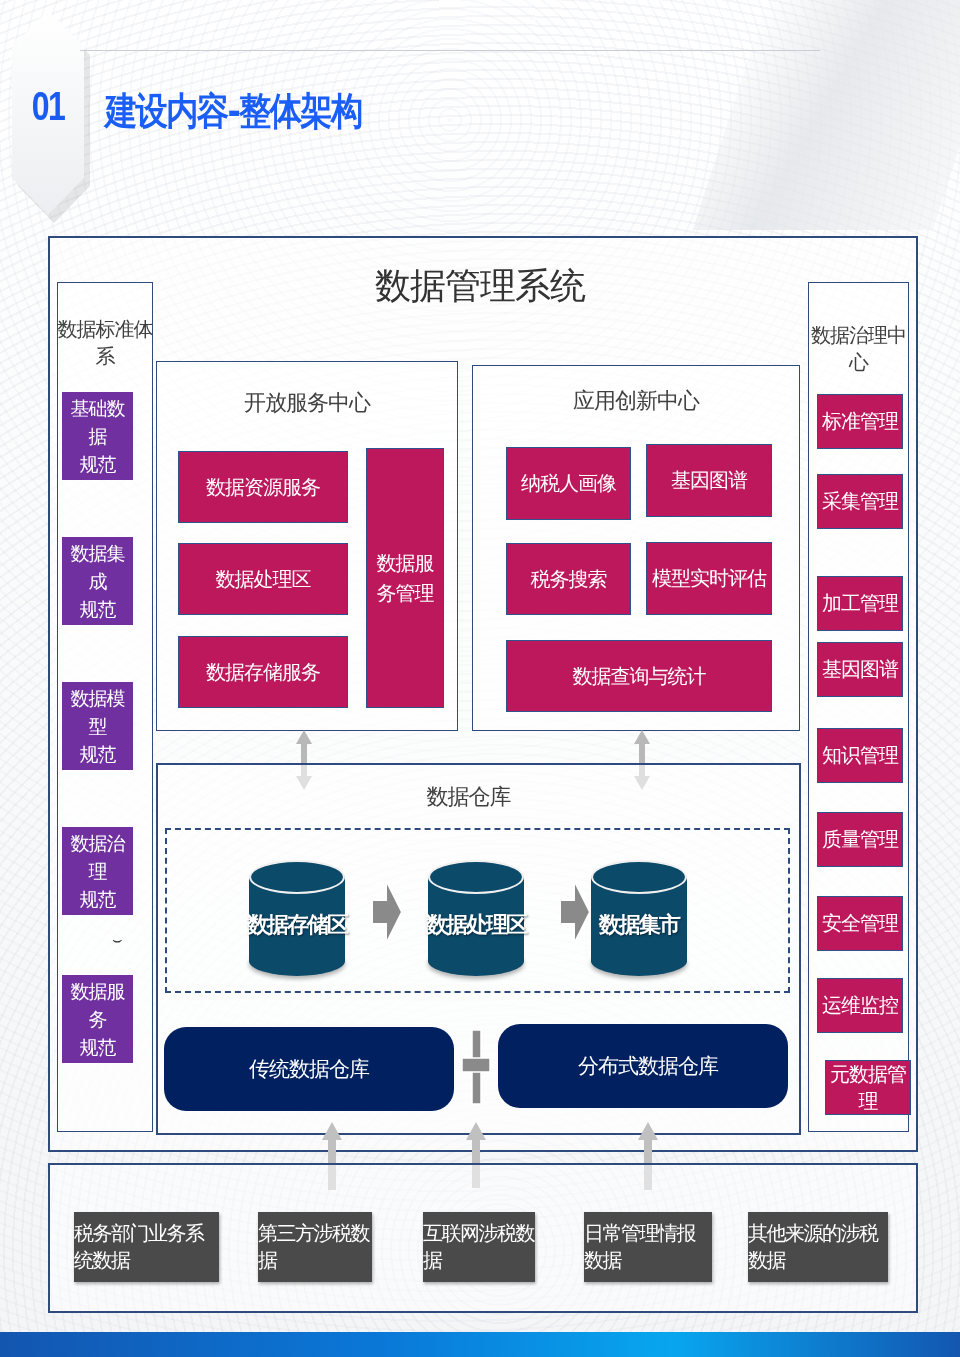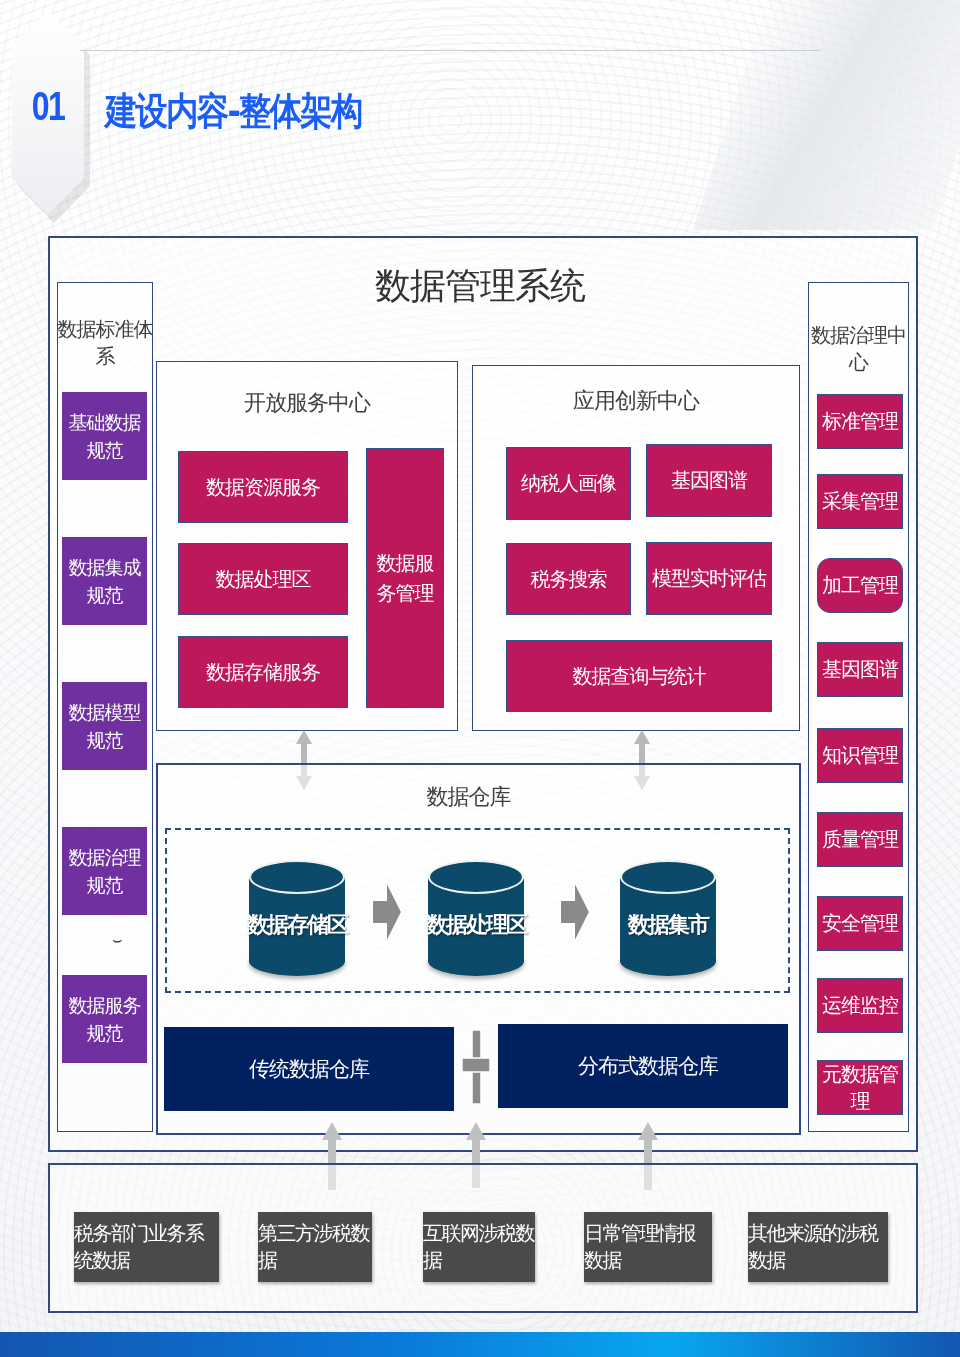--- a/index.html
+++ b/index.html
@@ -48,34 +48,34 @@
   .frame.thin { border-width: 1.5px; }
   .outer { left: 48px; top: 236px; width: 870px; height: 916px; background: rgba(255,255,255,0.55); }
   .sys-title {
     position: absolute; left: 0; top: 262px; width: 960px; text-align: center;
     font-size: 36px; color: #333; letter-spacing: -1px;
   }
   .section-title { position: absolute; text-align: center; font-size: 22px; color: #404040; letter-spacing: -1px; }
   .left-col { left: 57px; top: 282px; width: 96px; height: 850px; background: rgba(255,255,255,0.6); }
   .right-col { left: 808px; top: 282px; width: 101px; height: 850px; background: rgba(255,255,255,0.6); }
   .purple {
-    position: absolute; left: 62px; width: 85px; height: 88px;
+    position: absolute; left: 62px; width: 71px; height: 88px;
     background: #7030a0; color: #fff; font-size: 19px; line-height: 28px;
     display: flex; align-items: center; justify-content: center; text-align: center;
     letter-spacing: -1px;
   }
   .blue {
     position: absolute; background: #be185d; border: 1.5px solid #2f528f;
     color: #fff; font-size: 20px; letter-spacing: -1px;
     display: flex; align-items: center; justify-content: center; text-align: center;
   }
   .gov { left: 817px; width: 86px; height: 55px; font-size: 20px; }
   .navy {
     position: absolute; background: #002060; color: #fff; font-size: 21px; letter-spacing: -1px;
-    display: flex; align-items: center; justify-content: center;
+    display: flex; align-items: center; justify-content: center; border-radius: 22px;
   }
   .dark {
     position: absolute; top: 1212px; height: 70px; background: #4a4a4a; color: #fff;
     font-size: 20px; letter-spacing: -1.5px; display: flex; align-items: center; justify-content: center;
     box-shadow: 1px 2px 3px rgba(0,0,0,0.3);
   }
   .dashed { position: absolute; left: 165px; top: 828px; width: 625px; height: 165px; border: 2px dashed #2f4a7c; }
   .cyl { position: absolute; top: 858px; width: 96px; height: 120px; }
   .cyl-body {
     position: absolute; left: 0; top: 18px; width: 96px; height: 86px; background: #0c4a6a;
@@ -191,46 +191,46 @@
 </svg>
 <div class="cyl" style="left:428px;">
   <div class="cyl-bottom"></div>
     <div class="cyl-body"></div>
     <div class="cyl-top"></div>
   <div class="cyl-label">数据处理区</div>
 </div>
 <svg class="flow-arrow" style="left:560px;" viewBox="0 0 30 80">
   <polygon points="0,28 14,28 14,8 30,40 14,72 14,52 0,52" fill="#8a8a8a" stroke="#ffffff" stroke-width="2"></polygon>
 </svg>
-<div class="cyl" style="left:620px;padding-left:48px;">
+<div class="cyl" style="left:591px;padding-left:48px;">
   <div class="cyl-bottom"></div>
     <div class="cyl-body"></div>
     <div class="cyl-top"></div>
   <div class="cyl-label">数据集市</div>
 </div>
 
 <div class="navy" style="left:164px;top:1027px;width:290px;height:84px;">传统数据仓库</div>
 <svg style="position:absolute;left:460px;top:1028px;" width="32" height="78">
   <rect x="12" y="2" width="9" height="74" fill="#8a8a8a" stroke="#fff" stroke-width="1.5"></rect>
   <rect x="2" y="30" width="28" height="14" fill="#8a8a8a" stroke="#fff" stroke-width="1.5"></rect>
   <rect x="13" y="31" width="7" height="12" fill="#8a8a8a"></rect>
 </svg>
 <div class="navy" style="left:498px;top:1024px;width:290px;height:84px;padding-left:10px;">分布式数据仓库</div>
 
 <div class="frame thin right-col"></div>
 <div class="section-title" style="left:808px;top:322px;width:101px;font-size:20px;">数据治理中心</div>
 <div class="blue gov" style="top:394px;">标准管理</div>
 <div class="blue gov" style="top:474px;">采集管理</div>
-<div class="blue gov" style="top:558px;border-radius:13px;">加工管理</div>
+<div class="blue gov" style="top:576px;">加工管理</div>
 <div class="blue gov" style="top:642px;">基因图谱</div>
 <div class="blue gov" style="top:728px;">知识管理</div>
 <div class="blue gov" style="top:812px;">质量管理</div>
 <div class="blue gov" style="top:896px;">安全管理</div>
 <div class="blue gov" style="top:978px;">运维监控</div>
-<div class="blue gov" style="top:1060px;">元数据管理</div>
+<div class="blue gov" style="top:1060px;margin-left:8px;">元数据管理</div>
 
 <svg style="position:absolute;left:322px;top:1122px;" width="20" height="68">
   <polygon points="10,0 20,18 14,18 14,68 6,68 6,18 0,18" fill="#c0c0c0"></polygon>
 </svg>
 <svg style="position:absolute;left:466px;top:1122px;" width="20" height="66">
   <polygon points="10,0 20,18 14,18 14,66 6,66 6,18 0,18" fill="#c0c0c0"></polygon>
 </svg>
 <svg style="position:absolute;left:638px;top:1122px;" width="20" height="68">
   <polygon points="10,0 20,18 14,18 14,68 6,68 6,18 0,18" fill="#c0c0c0"></polygon>
 </svg>

